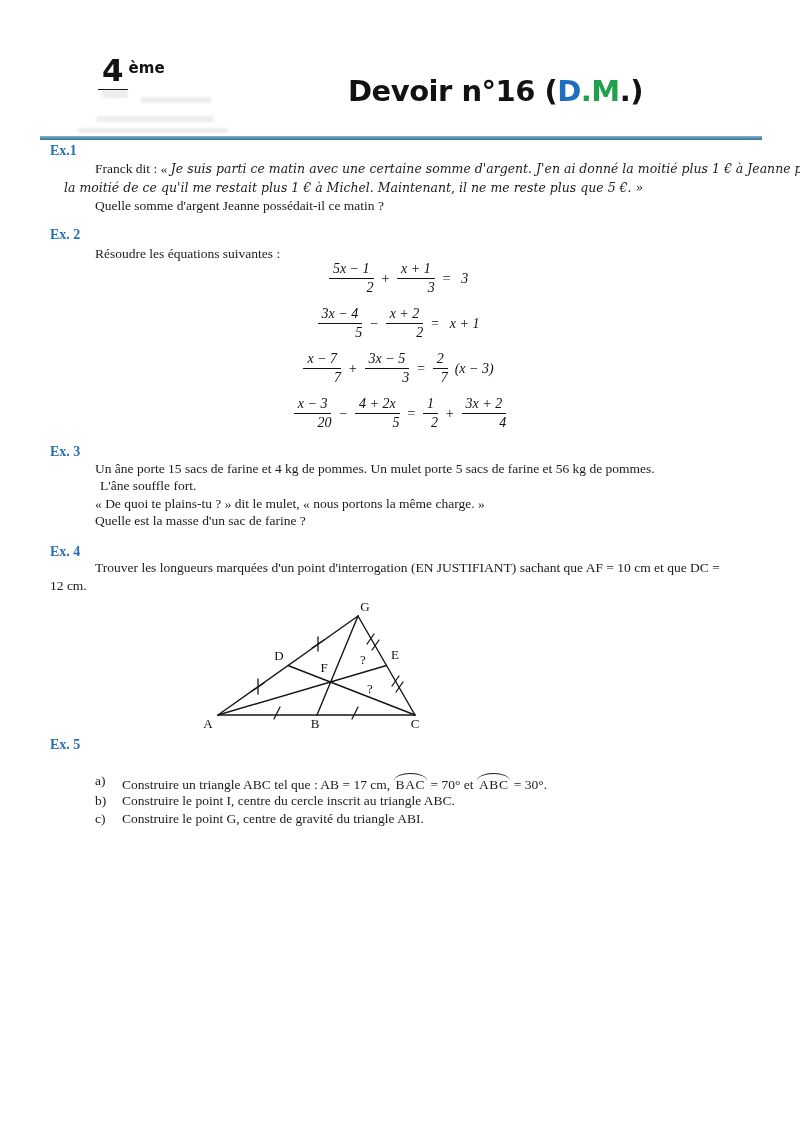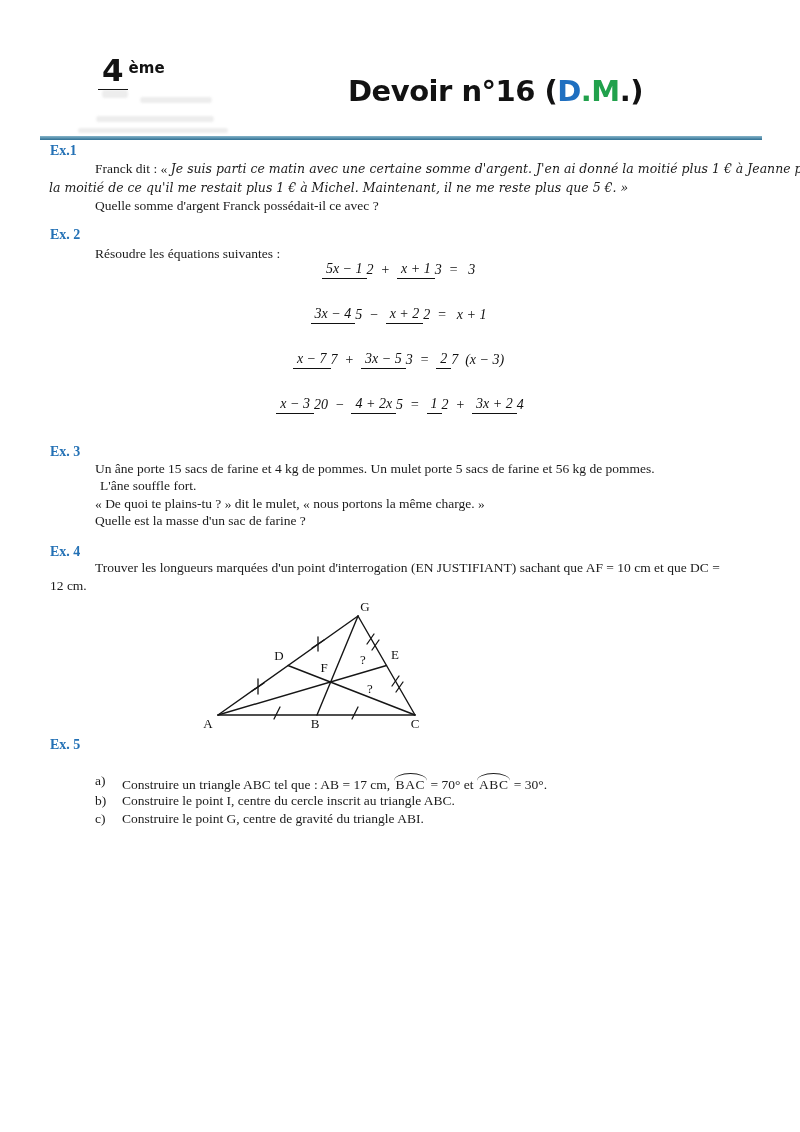--- a/index.html
+++ b/index.html
@@ -37,21 +37,21 @@
   
   .exlabel{position:absolute;left:50px;font-family:Liberation Serif, serif;
     font-weight:700;font-size:14px;color:var(--heading-blue);white-space:nowrap;}
   
   .line{position:absolute;white-space:nowrap;font-size:13.5px;color:var(--ink);}
   .script{font-family:"DejaVu Serif",serif;font-style:italic;font-size:12.5px;}
   
   .eqrow{position:absolute;left:0;right:0;display:flex;justify-content:center;}
   .eq{display:flex;align-items:center;font-family:"Liberation Serif",serif;
     font-style:italic;font-size:14px;color:#111;}
-  .frac{display:inline-flex;flex-direction:row;align-items:flex-start;margin:0 2px;line-height:1.15;}
+  .frac{display:inline-flex;flex-direction:column;align-items:flex-end;margin:0 2px;line-height:1.15;}
   .num{padding:0 4px 1px;border-bottom:1.2px solid #111;}
   .den{padding-top:1px;}
   .op{margin:0 5px;}
   
   .figure{position:absolute;left:195px;top:593px;}
   .figure text{font-family:"Liberation Serif",serif;font-size:13px;fill:#111;font-style:normal;}
   
   .listitem{position:absolute;left:95px;white-space:nowrap;font-size:13.5px;display:flex;}
   .marker{display:inline-block;width:27px;}
   .hat{position:relative;display:inline-block;letter-spacing:.6px;padding:4px 2px 0;}
@@ -66,22 +66,22 @@
   <div class="grade"><span class="num">4</span><sup>ème</sup></div>
   <div class="smudge s1"></div>
   <div class="smudge s2"></div>
   <div class="smudge s3"></div>
   <div class="smudge s4"></div>
   <h1 class="title"><span>Devoir n°16 (</span><span class="td">D</span><span class="tm">.M</span><span>.)</span></h1>
   <div class="rule"></div>
 
   <div class="exlabel" style="top:143px">Ex.1</div>
   <p class="line" style="left:95px;top:161px"><span>Franck dit : « </span><span class="script">Je suis parti ce matin avec une certaine somme d'argent. J'en ai donné la moitié plus 1 € à Jeanne puis</span></p>
-  <p class="line script" style="left:49px;top:180px">la moitié de ce qu'il me restait plus 1 € à Michel. Maintenant, il ne me reste plus que 5 €. »</p>
-  <p class="line" style="left:95px;top:198px">Quelle somme d'argent Franck possédait-il ce avec ?</p>
+  <p class="line script" style="left:64px;top:180px">la moitié de ce qu'il me restait plus 1 € à Michel. Maintenant, il ne me reste plus que 5 €. »</p>
+  <p class="line" style="left:95px;top:198px">Quelle somme d'argent Jeanne possédait-il ce matin ?</p>
 
   <div class="exlabel" style="top:227px">Ex. 2</div>
   <p class="line" style="left:95px;top:246px">Résoudre les équations suivantes :</p>
   <div class="eqrow" style="top:261px">
       <div class="eq">
         <span class="frac">
           <span class="num">5x − 1</span>
           <span class="den">2</span>
         </span>
         <span class="op">+</span>

